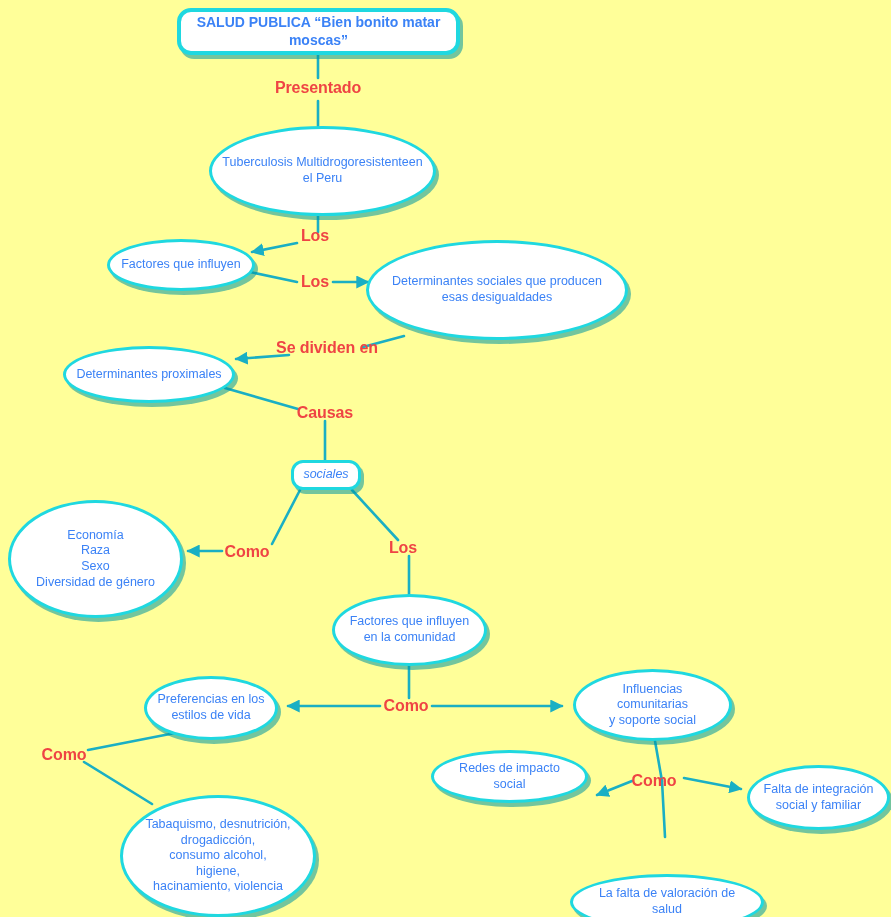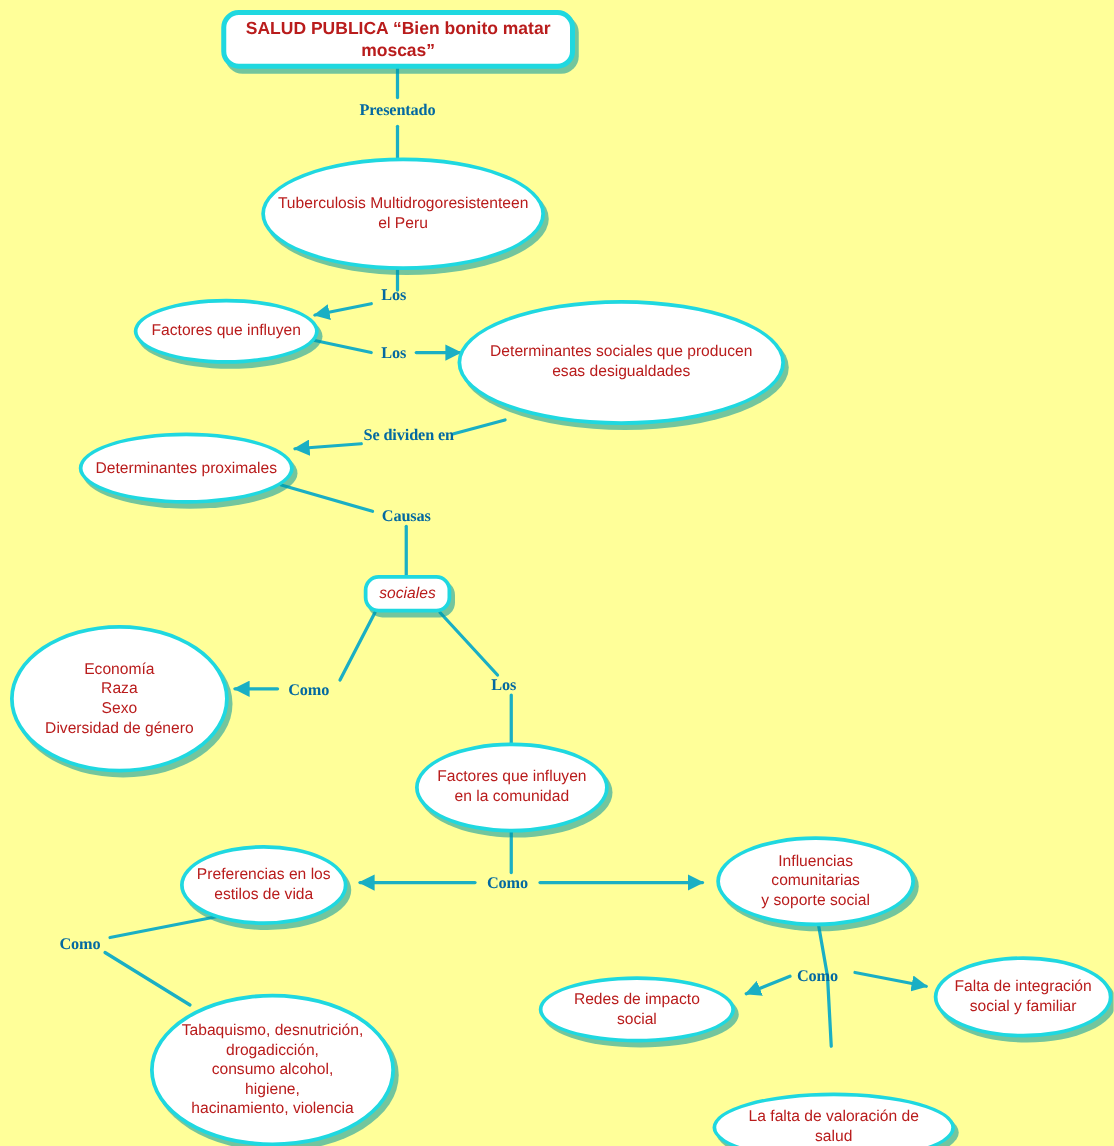--- a/index.html
+++ b/index.html
@@ -26,21 +26,21 @@
   }
   .node {
     position: absolute;
     box-sizing: border-box;
     background: #ffffff;
     border: 3px solid #1fd8e0;
     display: flex;
     align-items: center;
     justify-content: center;
     text-align: center;
-    color: #b91c1c;
+    color: #3b82f6;
     font-size: 12.5px;
     line-height: 1.25;
     z-index: 3;
     box-shadow: 3px 4px 0 rgba(0,150,160,0.55);
   }
   .node.ellipse {
     border-radius: 50%;
   }
   .node.rounded-rect {
     border-radius: 12px;
@@ -50,24 +50,24 @@
     white-space: pre-line;
   }
   .node.title {
     font-weight: bold;
     font-size: 14px;
     border-width: 4px;
     border-radius: 14px;
   }
   .edge-label {
     position: absolute;
-    font-family: Liberation Serif, serif;
-    font-size: 13px;
+    font-family: Liberation Sans, sans-serif;
+    font-size: 16px;
     font-weight: bold;
-    color: #0369a1;
+    color: #ef4444;
     background: transparent;
     white-space: nowrap;
     z-index: 4;
     transform: translate(-50%, -50%);
     letter-spacing: -0.1px;
   }
 </style>
 </head>
 <body>
 
@@ -145,21 +145,21 @@
         <span class="node-text">Influencias comunitarias
 y soporte social</span>
       </div>
       <div class="node ellipse" style="left: 120px; top: 795px; width: 196px; height: 122px;">
         <span class="node-text">Tabaquismo, desnutrición,
 drogadicción,
 consumo alcohol,
 higiene,
 hacinamiento, violencia</span>
       </div>
-      <div class="node ellipse" style="left: 431px; top: 781px; width: 157px; height: 53px;">
+      <div class="node ellipse" style="left: 431px; top: 750px; width: 157px; height: 53px;">
         <span class="node-text">Redes de impacto social</span>
       </div>
       <div class="node ellipse" style="left: 747px; top: 765px; width: 143px; height: 65px; align-items: center;">
         <span class="node-text">Falta de integración
 social y familiar</span>
       </div>
       <div class="node ellipse" style="left: 570px; top: 874px; width: 194px; height: 56px;">
         <span class="node-text">La falta de valoración de salud</span>
       </div>
     </div>

